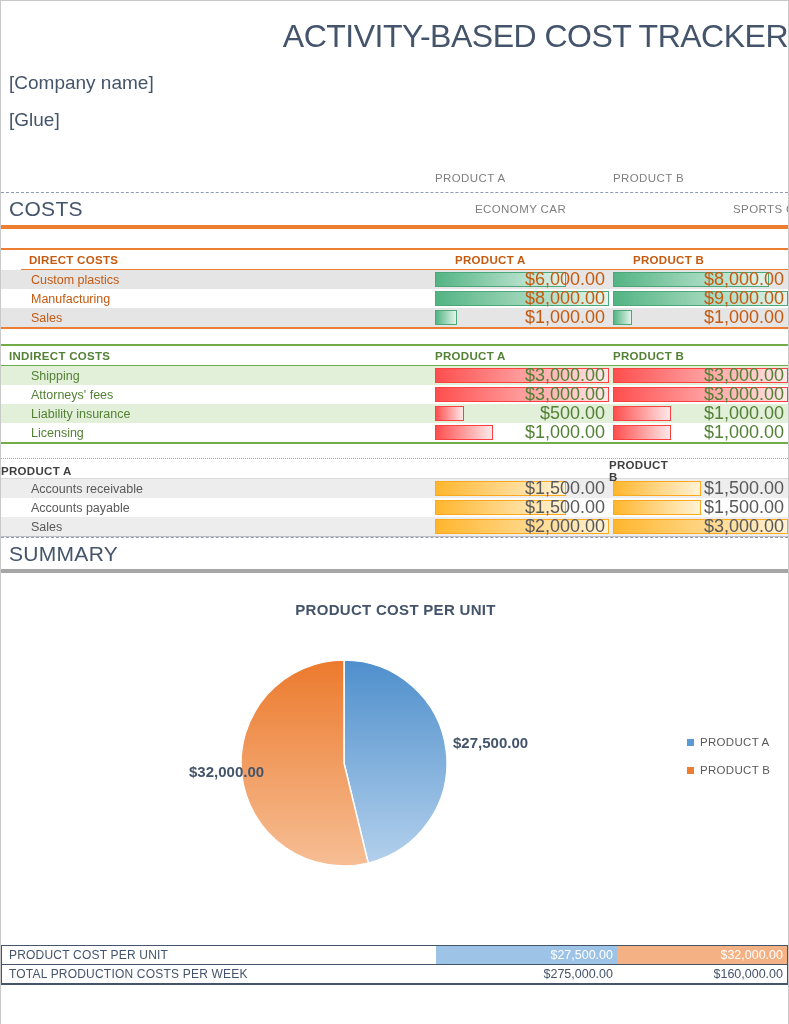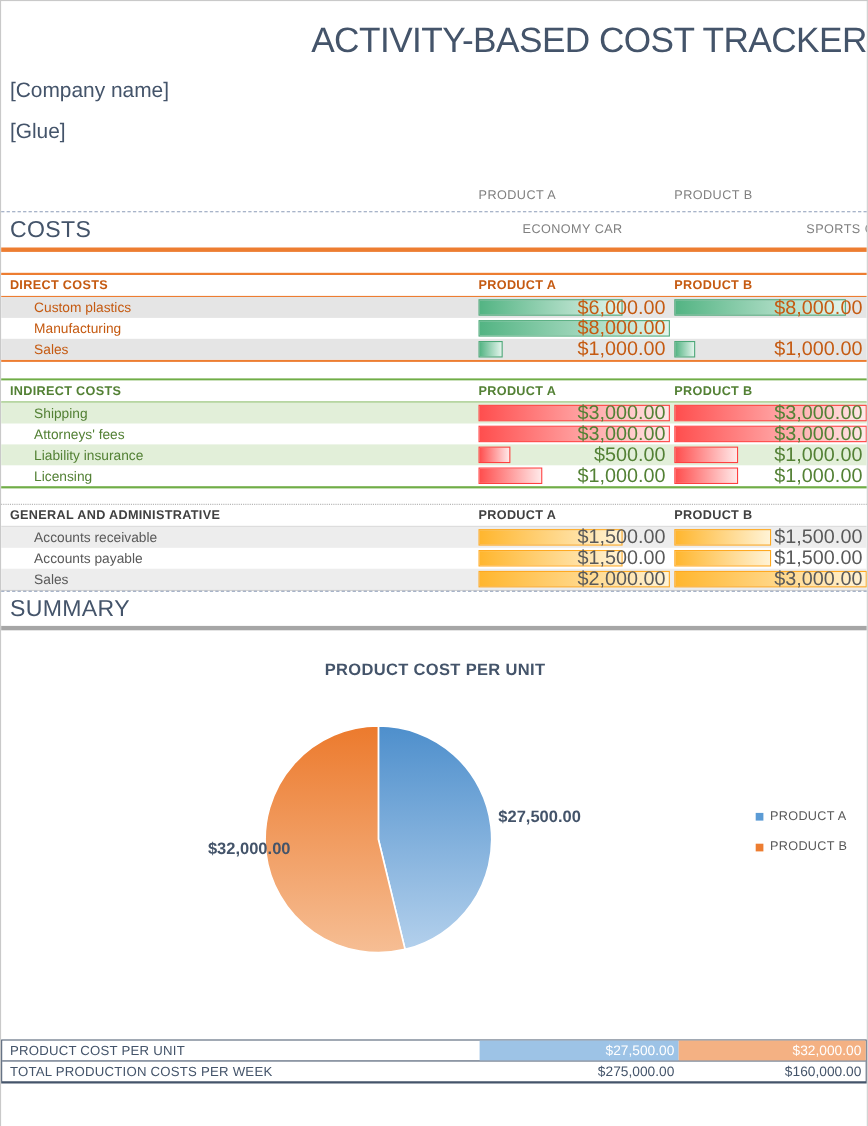--- a/index.html
+++ b/index.html
@@ -31,21 +31,21 @@
   .ctable .shead{height:19px;align-items:center;background:#fff;}
   .stitle{padding-left:8px;font-size:11.5px;font-weight:bold;letter-spacing:.3px;}
   .chead{font-size:11.5px;font-weight:bold;letter-spacing:.3px;}
   .trow{height:19px;align-items:center;}
   .rlabel{padding-left:30px;font-size:12.5px;white-space:nowrap;}
   .vcell{position:relative;height:19px;display:flex;align-items:center;justify-content:flex-end;padding-right:4px;box-sizing:border-box;}
   .bar{position:absolute;left:0;top:2px;bottom:2px;box-sizing:border-box;z-index:0;}
   .val{position:relative;z-index:1;font-size:18px;}
 
   .direct{margin-top:19px;border-top:2px solid #ED7D31;border-bottom:2px solid #ED7D31;}
-  .direct .shead{border-bottom:1px solid #ED7D31;}
+  .direct .shead{border-bottom:1px solid #ED7D31;margin-left:20px;}
   .direct .stitle,.direct .chead,.direct .rlabel,.direct .val{color:#C55A11;}
   .row-peach{background:#e5e5e5;}
   .bar-green{background:linear-gradient(to right,#53B483,#E3F4EC);border:1px solid #4CA878;}
 
   .indirect{margin-top:15px;border-top:2px solid #70AD47;border-bottom:2px solid #70AD47;}
   .indirect .shead{border-bottom:1px solid #70AD47;}
   .indirect .stitle,.indirect .chead,.indirect .rlabel,.indirect .val{color:#538135;}
   .row-green{background:#E2EFD9;}
   .bar-red{background:linear-gradient(to right,#FF4E4E,#FFE9E9);border:1px solid #FF4040;}
 
@@ -122,20 +122,24 @@
         <span class="val">$8,000.00</span>
       </div>
     </div>
     <div class="grid4 trow">
       <div class="rlabel">Manufacturing</div>
       <div class="vcell">
         <span class="bar bar-green" style="width: 100%;"></span>
         <span class="val">$8,000.00</span>
       </div>
         <div></div>
+      <div class="vcell">
+        <span class="bar bar-green" style="width: 100%;"></span>
+        <span class="val">$9,000.00</span>
+      </div>
     </div>
     <div class="grid4 trow row-peach">
       <div class="rlabel">Sales</div>
       <div class="vcell">
         <span class="bar bar-green" style="width: 12.5%;"></span>
         <span class="val">$1,000.00</span>
       </div>
         <div></div>
       <div class="vcell">
         <span class="bar bar-green" style="width: 11.1%;"></span>
@@ -196,21 +200,20 @@
         <div></div>
       <div class="vcell">
         <span class="bar bar-red" style="width: 33.3%;"></span>
         <span class="val">$1,000.00</span>
       </div>
     </div>
   </div>
 
   <div class="ctable general">
     <div class="grid4 shead">
-      <div class="stitle">GENERAL AND ADMINISTRATIVE</div>
       <div class="chead">PRODUCT A</div>
       <div></div>
       <div class="chead">PRODUCT B</div>
     </div>
     <div class="grid4 trow row-gray">
       <div class="rlabel">Accounts receivable</div>
       <div class="vcell">
         <span class="bar bar-yellow" style="width: 75%;"></span>
         <span class="val">$1,500.00</span>
       </div>

